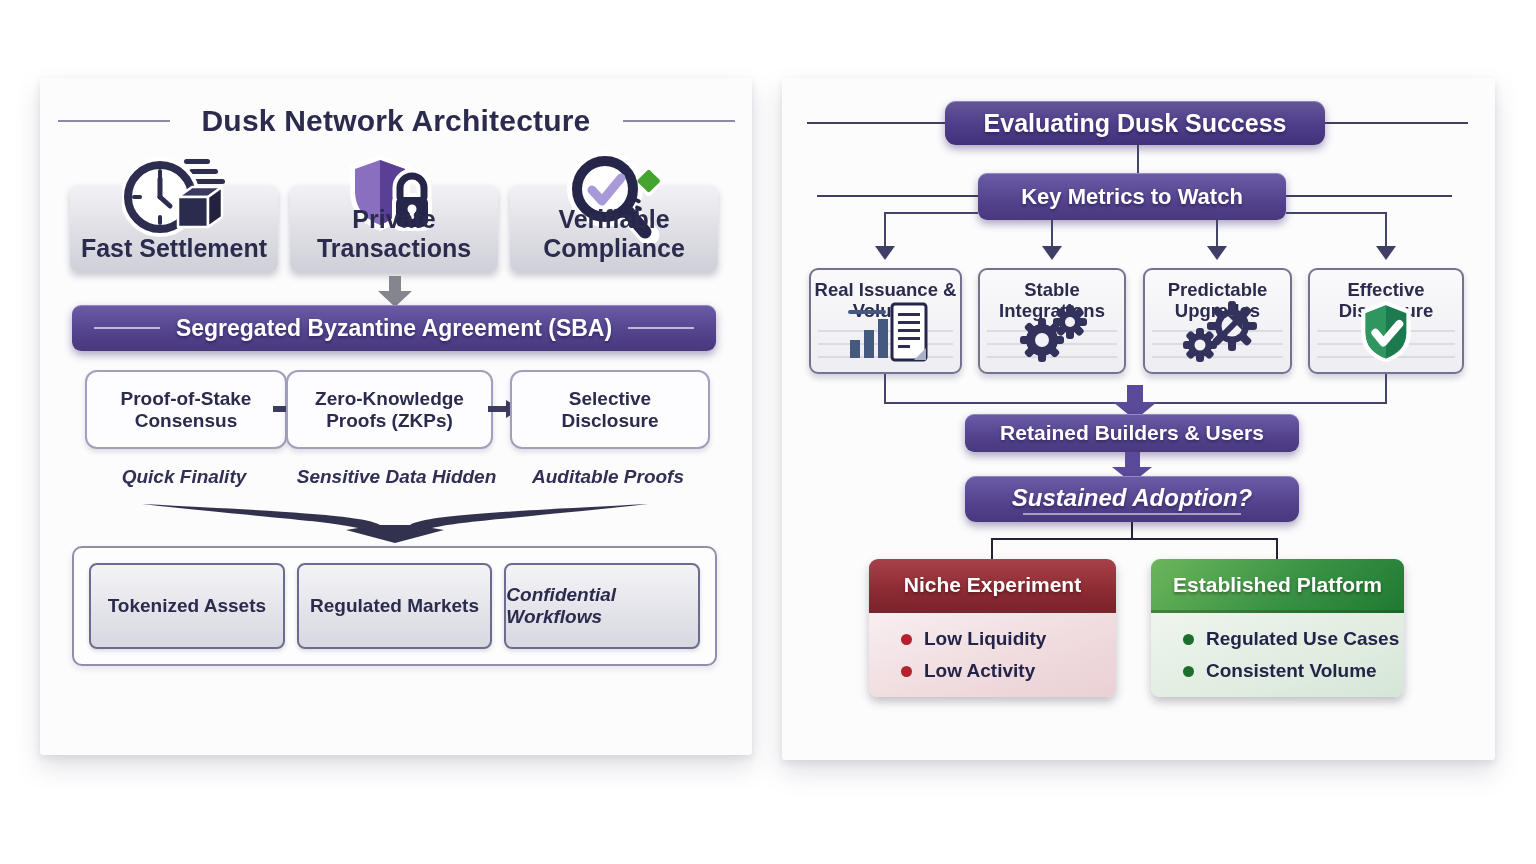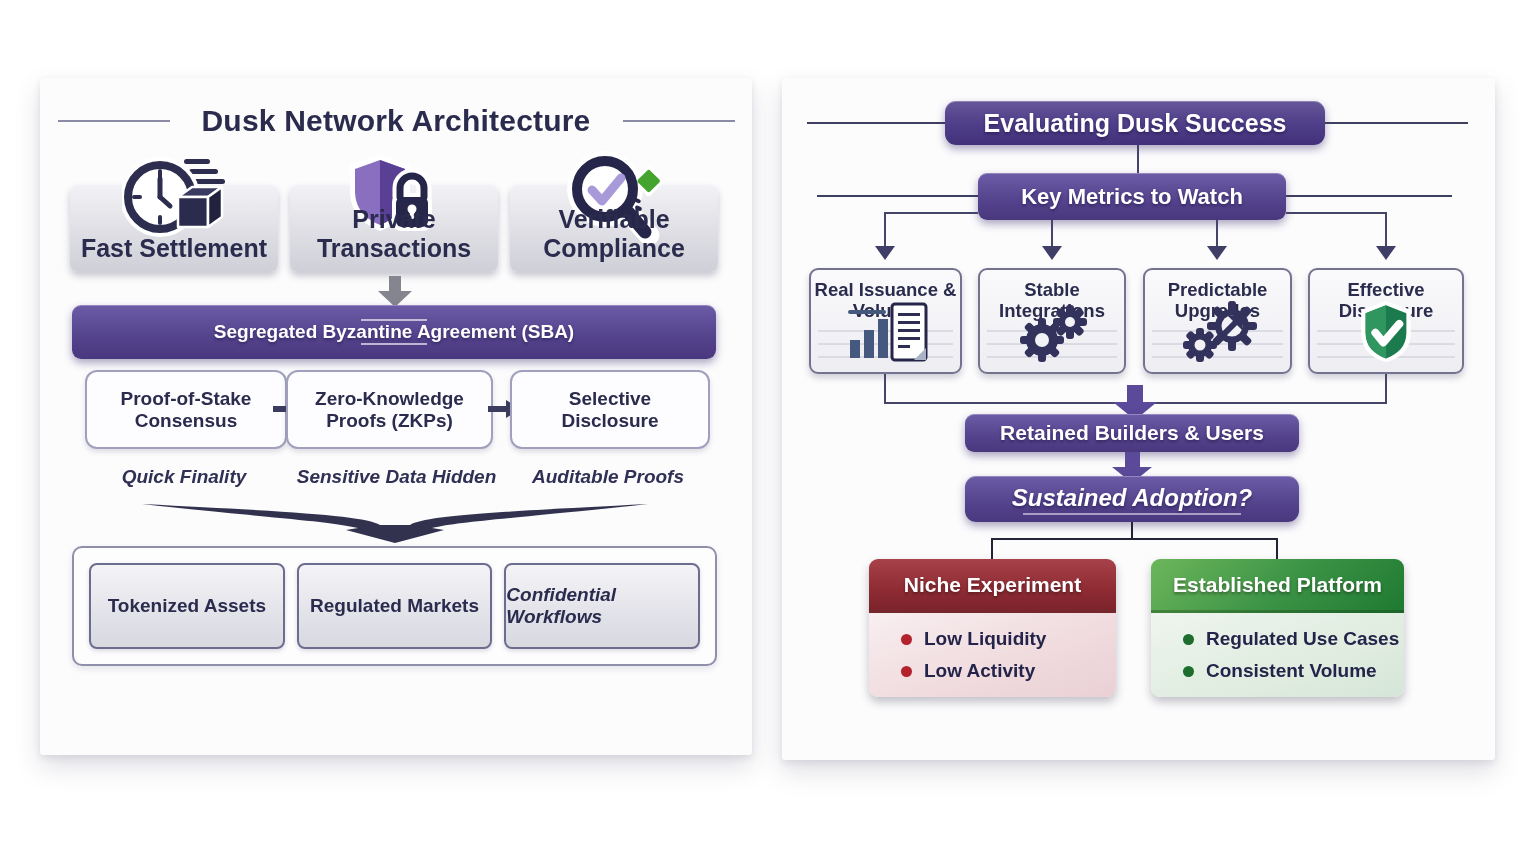--- a/index.html
+++ b/index.html
@@ -41,21 +41,21 @@
   .feature-icon{position:absolute;left:50%;top:-34px;transform:translateX(-50%);}
   .feature-label{
     position:absolute;left:0;bottom:9px;width:100%;text-align:center;
     font-size:25px;font-weight:bold;color:#2b2b4e;
   }
 
   .gray-arrow{left:338px;top:198px;}
   .gray-arrow .stem{width:12px;height:15px;}
   .gray-arrow .head{border-left:17px solid transparent;border-right:17px solid transparent;border-top:16px solid #85858f;}
 
-  .sba-banner{left:32px;top:227px;width:644px;height:54px;font-size:19px;flex-direction:column;}
+  .sba-banner{left:32px;top:227px;width:644px;height:46px;font-size:23px;}
   .sba-banner .deco{width:66px;height:2px;background:rgba(255,255,255,.62);margin:0 16px;}
 
   .step-box{
     position:absolute;top:292px;height:75px;border-radius:12px;
     background:#fdfdff;border:2px solid #a0a0bd;
     box-shadow:0 3px 5px rgba(60,60,95,.16);
     display:flex;align-items:center;justify-content:center;text-align:center;
     font-size:19px;font-weight:bold;color:#2b2b4e;line-height:1.15;
   }
   .step-1{left:45px;width:198px;}

